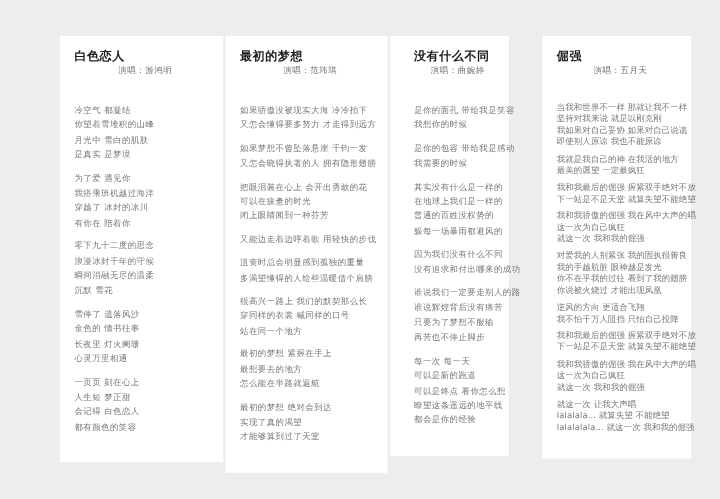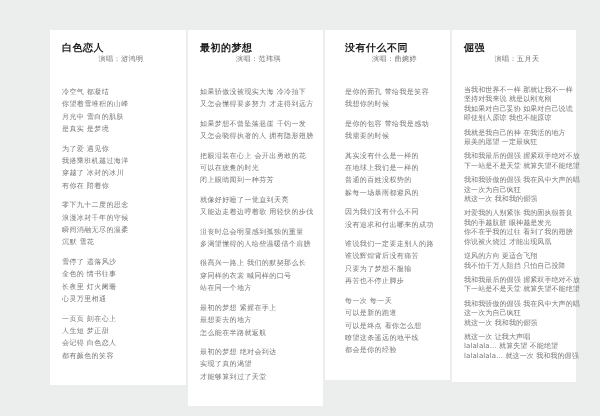--- a/index.html
+++ b/index.html
@@ -10,21 +10,21 @@
   }
   .frame{position:relative;width:600px;height:416px;background:#eceded;}
   .song-card{
     position:absolute;top:30px;
     background:#ffffff;
     box-sizing:border-box;
     padding:12px 6px 16px 12px;
   }
   .song-card.c0{left:50px;width:136px;}
   .song-card.c1{left:188px;width:135px;}
-  .song-card.c2{left:325px;width:125px;padding-left:20px;}
+  .song-card.c2{left:325px;width:99px;padding-left:20px;}
   .song-card.c3{left:452px;width:124px;}
   .song-title{
     margin:0;font-size:10px;font-weight:bold;color:#1c1c1c;
     line-height:11px;letter-spacing:.5px;
   }
   .song-singer{
     font-size:7px;color:#6e6e6e;line-height:10px;margin-top:1px;
     letter-spacing:.5px;
     text-align:center;
   }
@@ -90,21 +90,20 @@
         <div class="stanza">
           <div class="lyric-line">如果梦想不曾坠落悬崖 千钧一发</div>
           <div class="lyric-line">又怎会晓得执著的人 拥有隐形翅膀</div>
         </div>
         <div class="stanza">
           <div class="lyric-line">把眼泪装在心上 会开出勇敢的花</div>
           <div class="lyric-line">可以在疲惫的时光</div>
           <div class="lyric-line">闭上眼睛闻到一种芬芳</div>
         </div>
         <div class="stanza">
-          <div class="lyric-line">就像好好睡了一觉直到天亮</div>
           <div class="lyric-line">又能边走着边哼着歌 用轻快的步伐</div>
         </div>
         <div class="stanza">
           <div class="lyric-line">沮丧时总会明显感到孤独的重量</div>
           <div class="lyric-line">多渴望懂得的人给些温暖借个肩膀</div>
         </div>
         <div class="stanza">
           <div class="lyric-line">很高兴一路上 我们的默契那么长</div>
           <div class="lyric-line">穿同样的衣裳 喊同样的口号</div>
           <div class="lyric-line">站在同一个地方</div>

